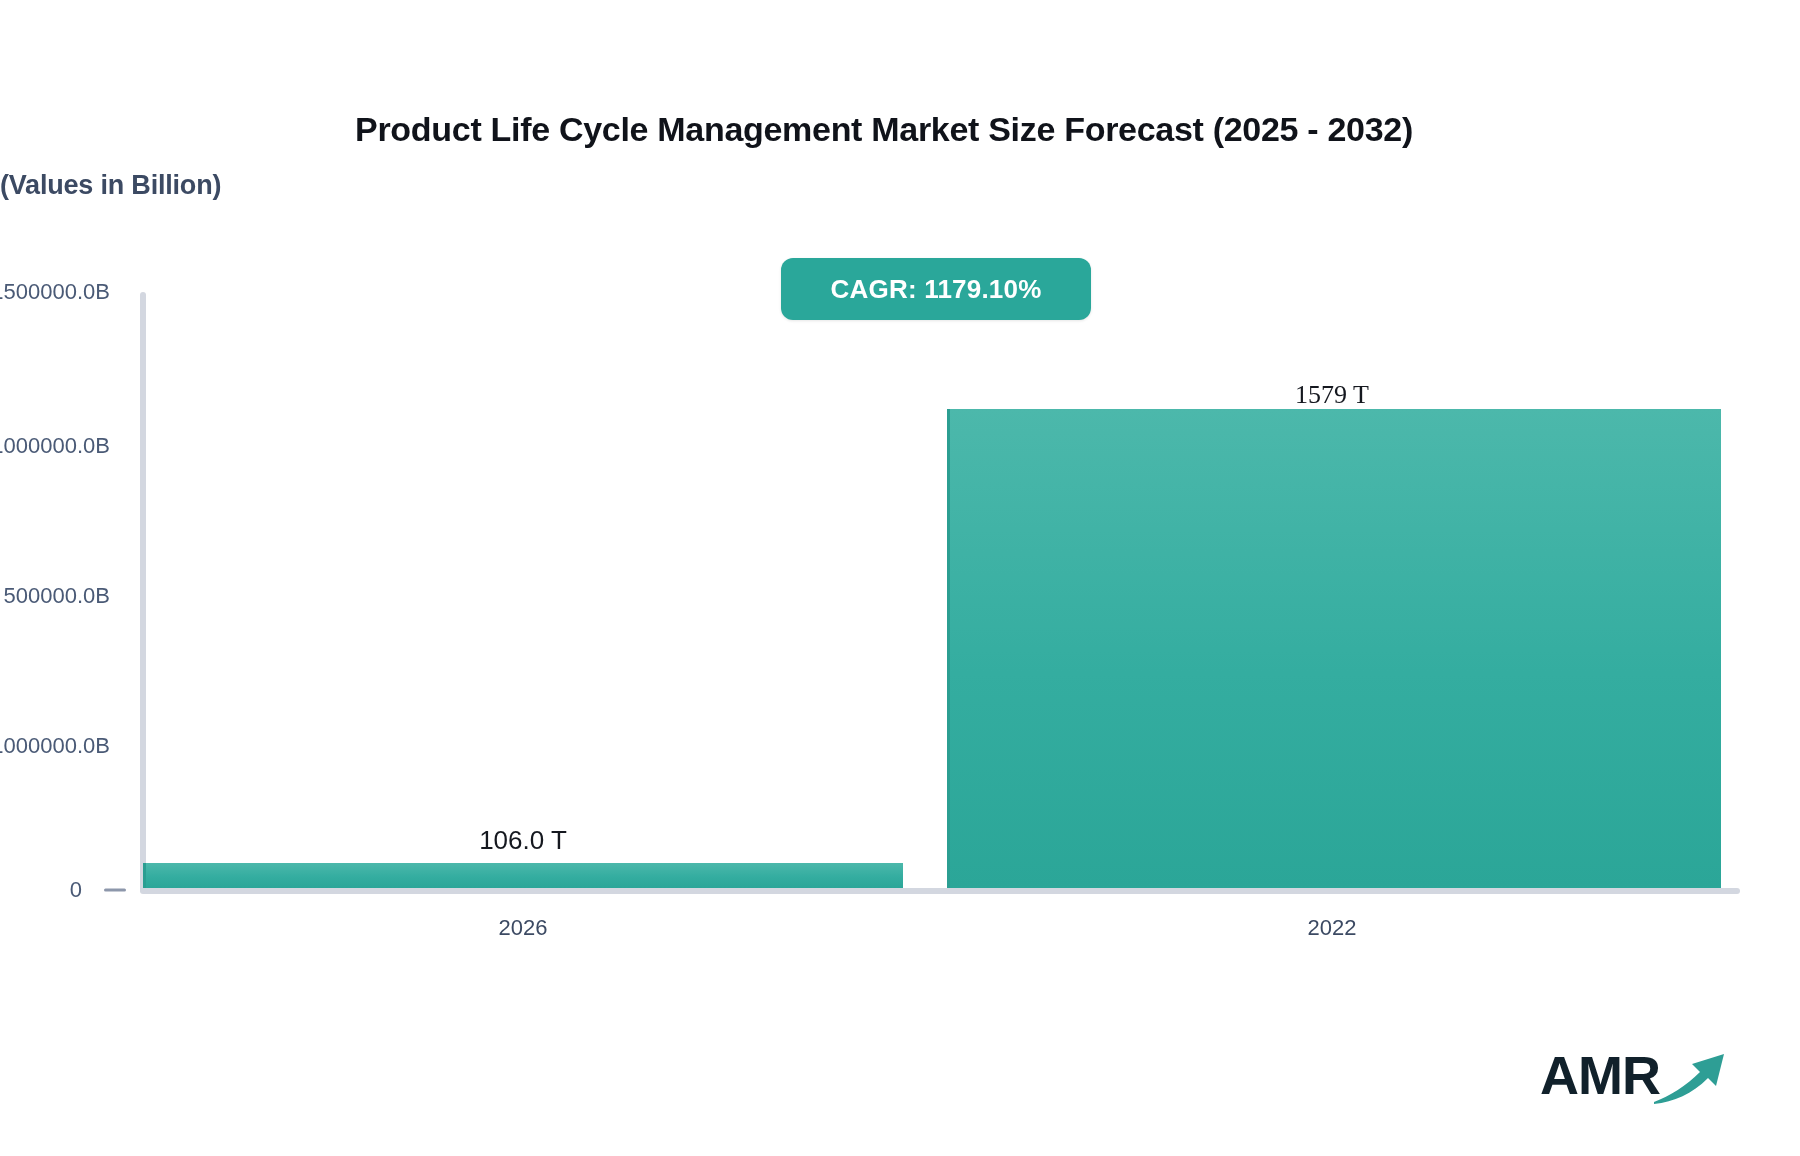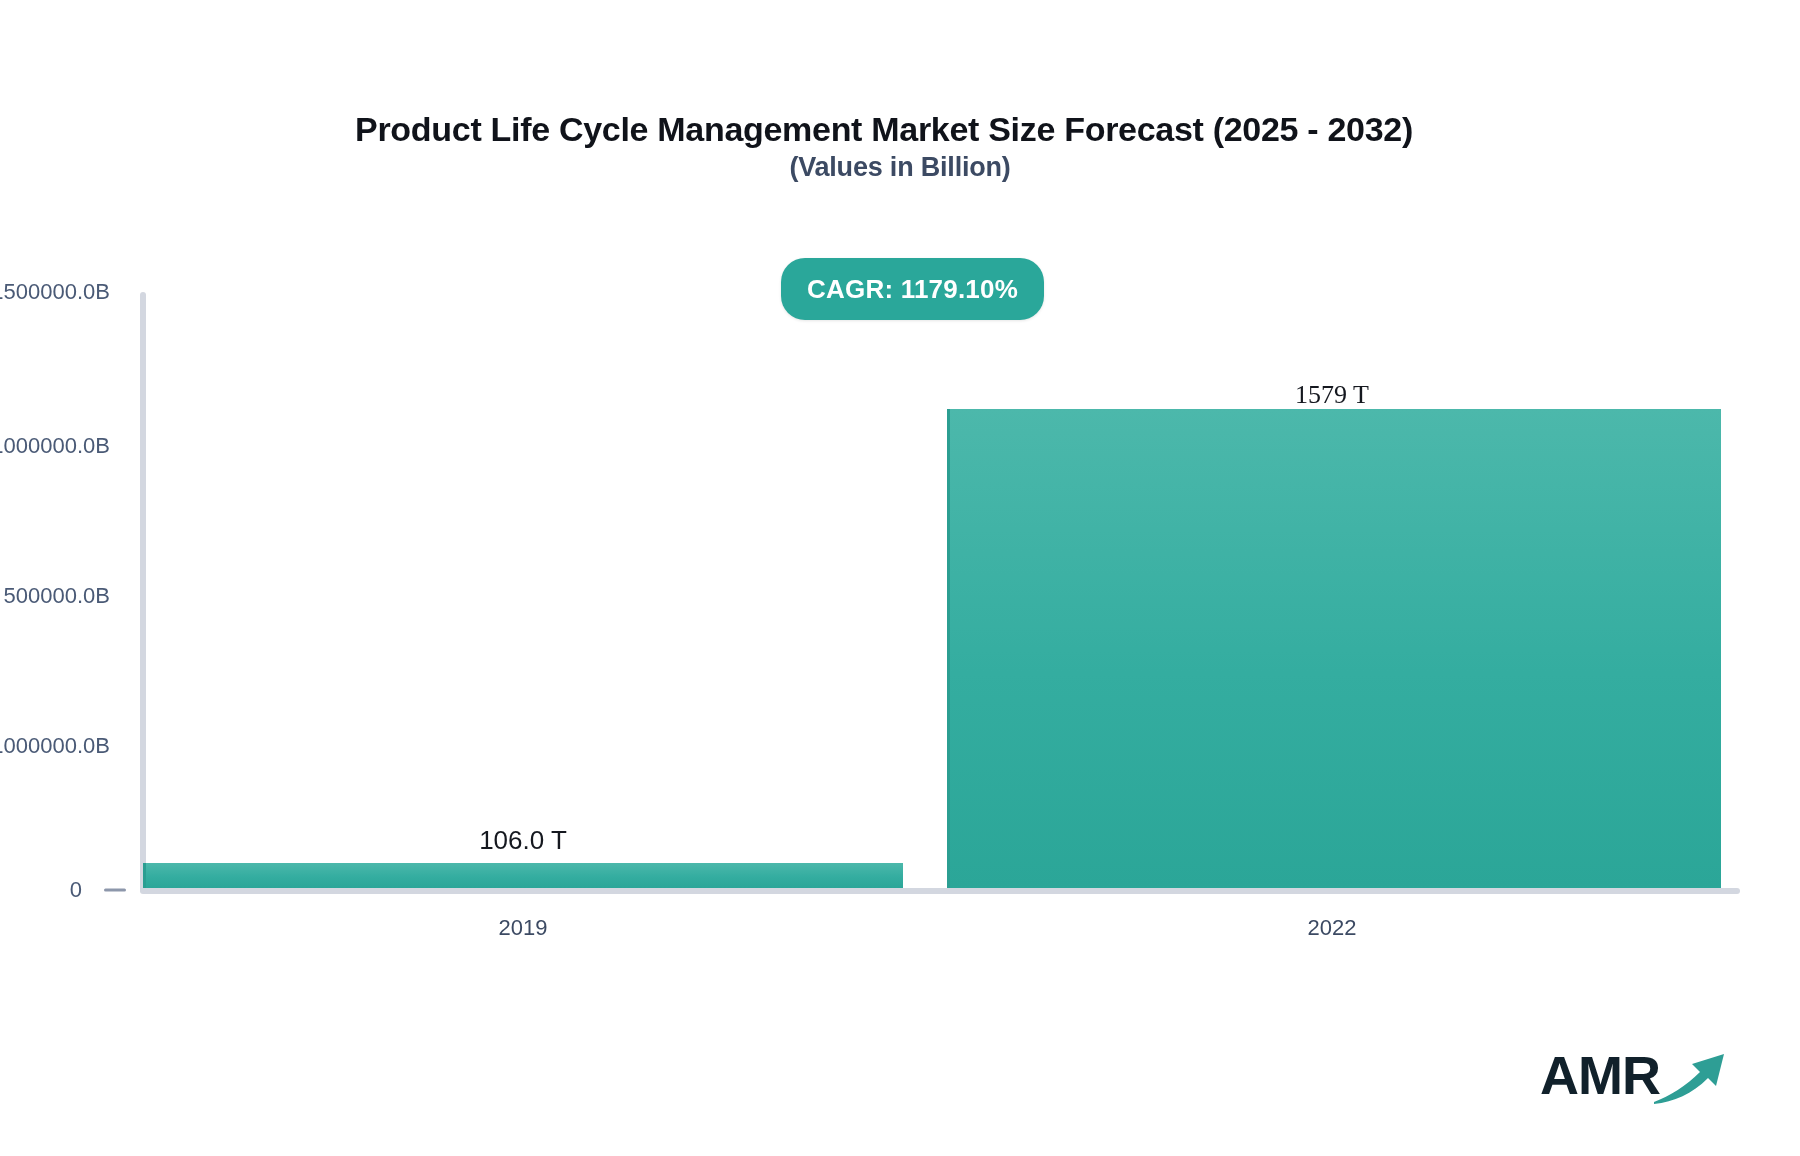--- a/index.html
+++ b/index.html
@@ -25,37 +25,37 @@
     text-align: center;
     font-size: 34px;
     font-weight: bold;
     color: #10131a;
     letter-spacing: -0.3px;
     white-space: nowrap;
   }
   #chart-subtitle {
     position: absolute;
     left: 0;
-    top: 152px;
+    top: 170px;
     width: 1800px;
-    text-align: center;
+    text-align: left;
     font-size: 27px;
     font-weight: bold;
     color: #3c4a63;
     letter-spacing: -0.2px;
   }
 
   
   #cagr-badge {
     position: absolute;
     left: 781px;
     top: 258px;
-    width: 263px;
+    width: 310px;
     height: 62px;
-    border-radius: 24px;
+    border-radius: 12px;
     background: #2aa79a;
     display: flex;
     align-items: center;
     justify-content: center;
     box-shadow: 0 1px 3px rgba(0,0,0,0.10);
   }
   #cagr-badge .cagr-text {
     color: #ffffff;
     font-size: 26px;
     font-weight: bold;
@@ -182,21 +182,21 @@
   <div class="y-tick-label" style="top:596px;">500000.0B</div>
 
   <div class="y-tick-label" style="top:746px;">1000000.0B</div>
 
   <div class="y-tick-label zero" style="top:890px;">0</div>
 
   <div class="y-tick-dash" style="left:104px; top:890px;"></div>
 
   <div class="bar" style="left:143px; width:757px; height:25px;"></div>
   <div class="bar-value" style="left:523px; top:825px;">106.0 T</div>
-  <div class="x-tick-label" style="left:523px;">2019</div>
+  <div class="x-tick-label" style="left:523px;">2026</div>
 
   <div class="bar" style="left:947px; width:771px; height:479px;"></div>
   <div class="bar-value" style="left:1332px; top:380px;font-family:Liberation Serif, serif;">1579 T</div>
   <div class="x-tick-label" style="left:1332px;">2022</div>
 
 </div>
 
 <div id="amr-logo">
   <span class="amr-text">AMR</span>
   <span class="amr-arrow">

